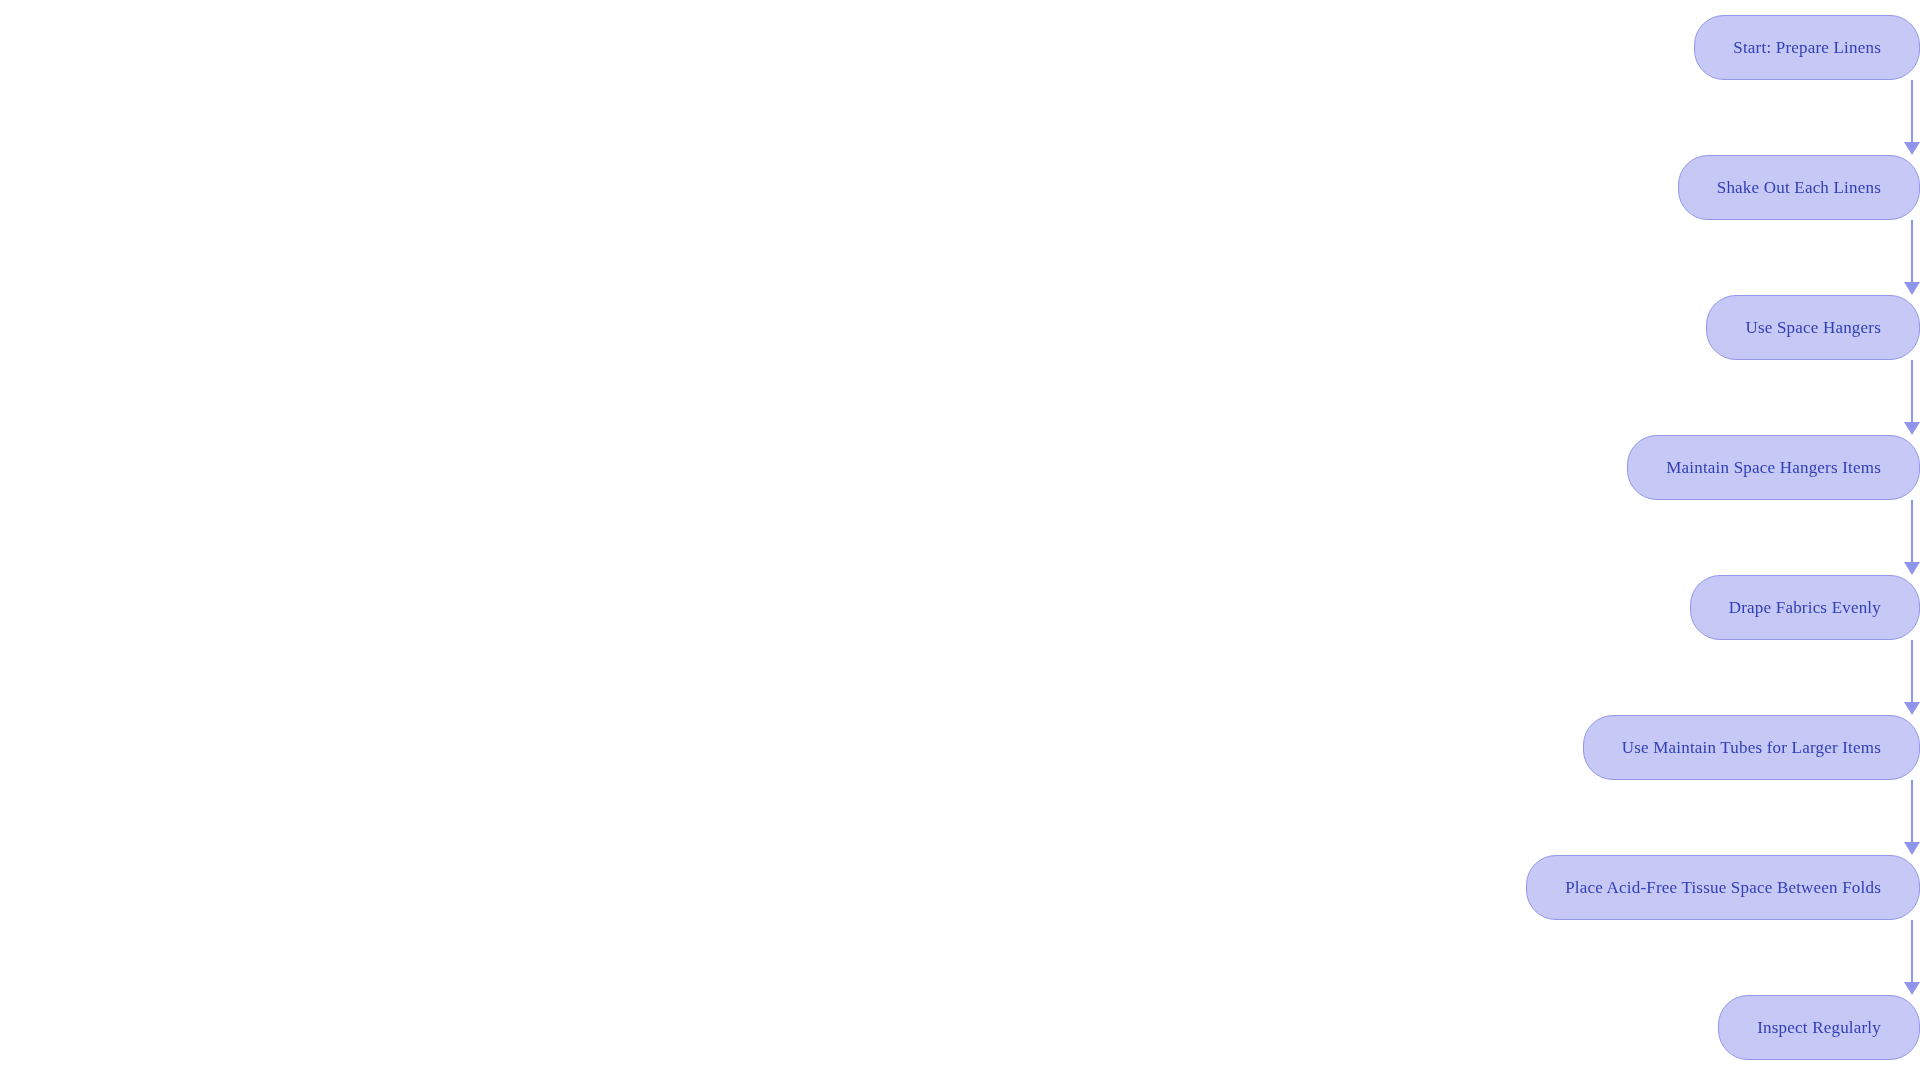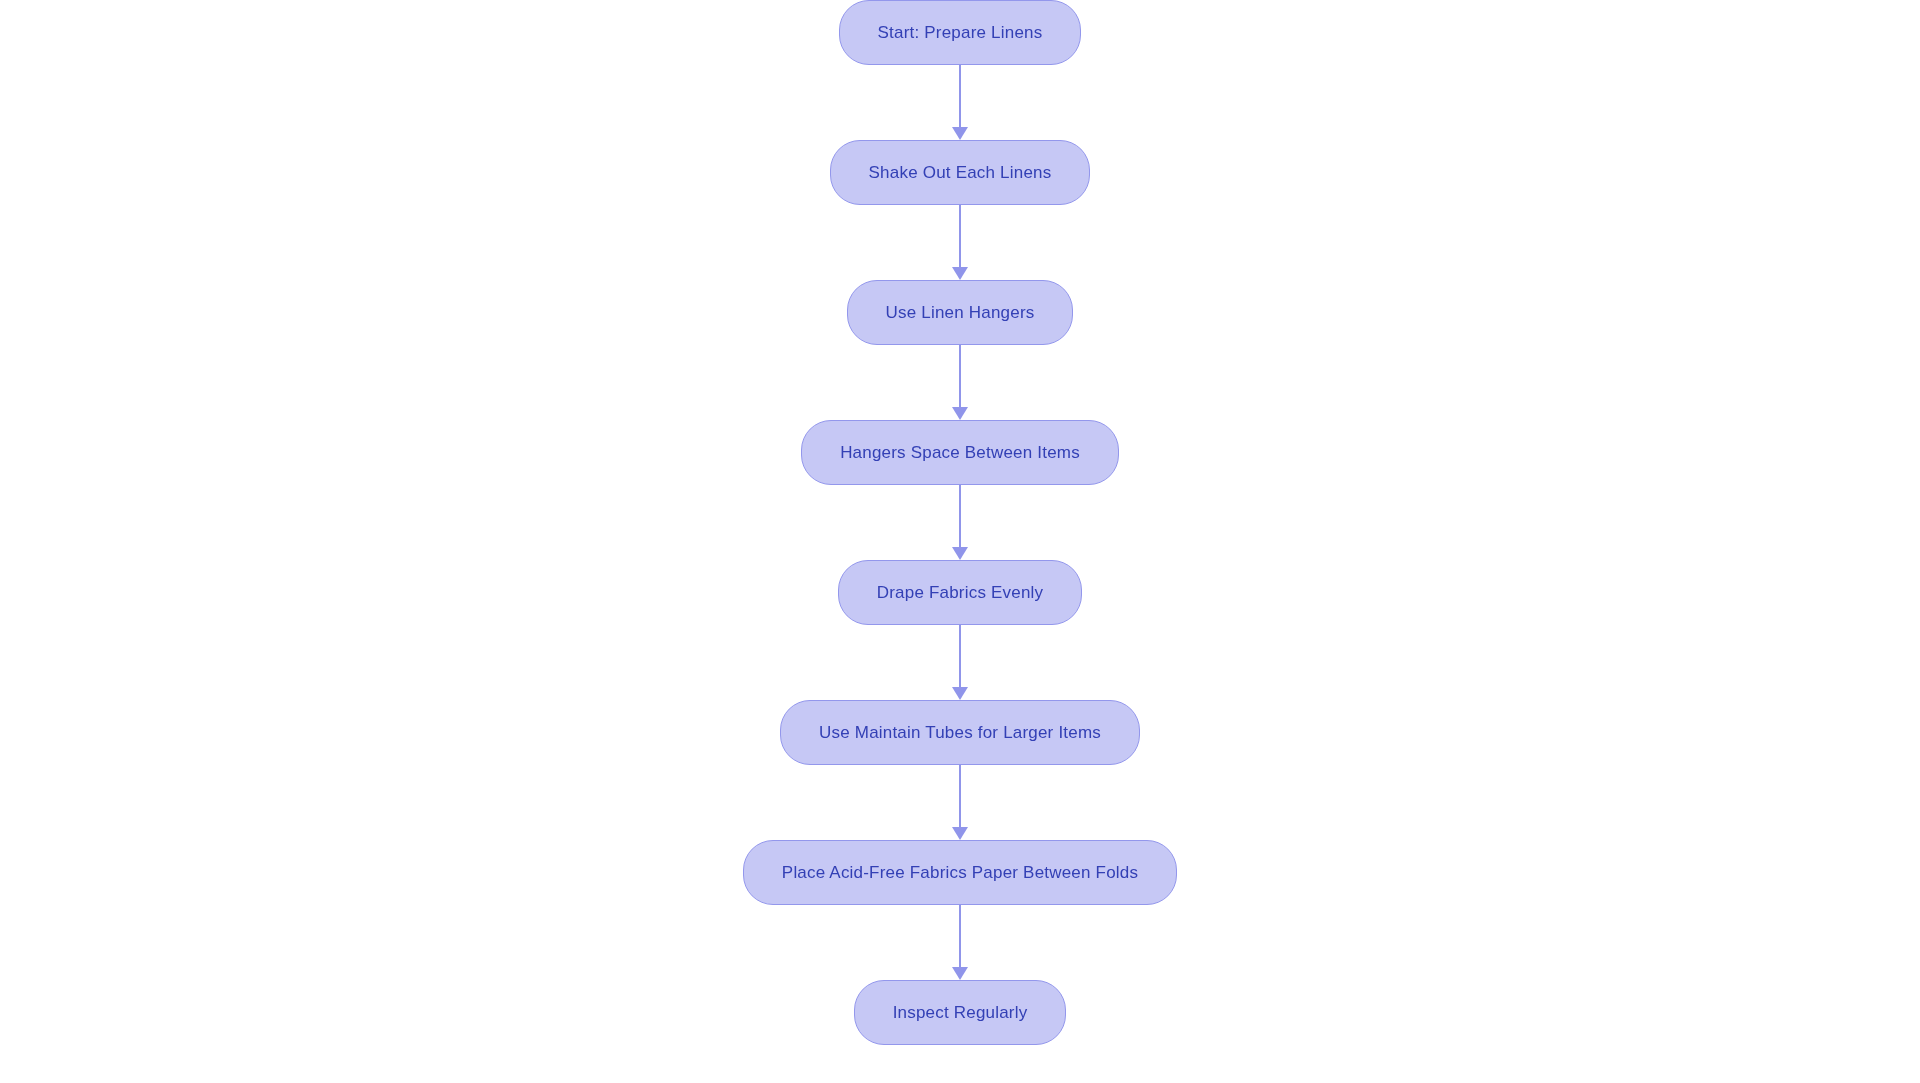--- a/index.html
+++ b/index.html
@@ -9,22 +9,24 @@
     width: 1920px;
     height: 1083px;
     overflow: hidden;
     font-family: "Liberation Sans", sans-serif;
   }
   .canvas {
     width: 1920px;
     height: 1083px;
     display: flex;
     flex-direction: column;
-    align-items: center;
+    align-items: flex-end;
     box-sizing: border-box;
+    padding-top: 15px;
+    font-family: Liberation Serif, serif;
   }
   .node {
     height: 65px;
     box-sizing: border-box;
     display: flex;
     align-items: center;
     justify-content: center;
     padding: 0 38px;
     background: #c6c8f5;
     border: 1.5px solid #9397ec;
@@ -69,49 +71,49 @@
     <div class="head"></div>
   </div>
 
   <div class="node">Shake Out Each Linens</div>
 
   <div class="connector">
     <div class="line"></div>
     <div class="head"></div>
   </div>
 
-  <div class="node">Use Linen Hangers</div>
+  <div class="node">Use Space Hangers</div>
 
   <div class="connector">
     <div class="line"></div>
     <div class="head"></div>
   </div>
 
-  <div class="node">Hangers Space Between Items</div>
+  <div class="node">Maintain Space Hangers Items</div>
 
   <div class="connector">
     <div class="line"></div>
     <div class="head"></div>
   </div>
 
   <div class="node">Drape Fabrics Evenly</div>
 
   <div class="connector">
     <div class="line"></div>
     <div class="head"></div>
   </div>
 
   <div class="node">Use Maintain Tubes for Larger Items</div>
 
   <div class="connector">
     <div class="line"></div>
     <div class="head"></div>
   </div>
 
-  <div class="node">Place Acid-Free Fabrics Paper Between Folds</div>
+  <div class="node">Place Acid-Free Tissue Space Between Folds</div>
 
   <div class="connector">
     <div class="line"></div>
     <div class="head"></div>
   </div>
 
   <div class="node">Inspect Regularly</div>
 
 </div>
 

